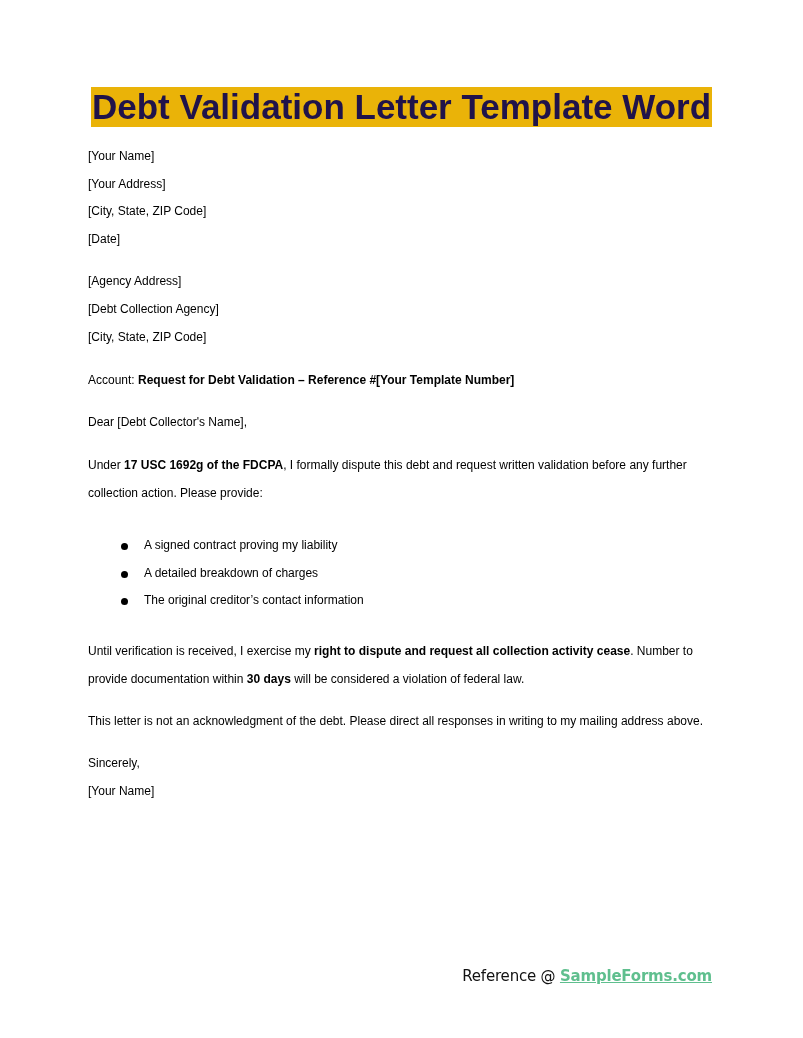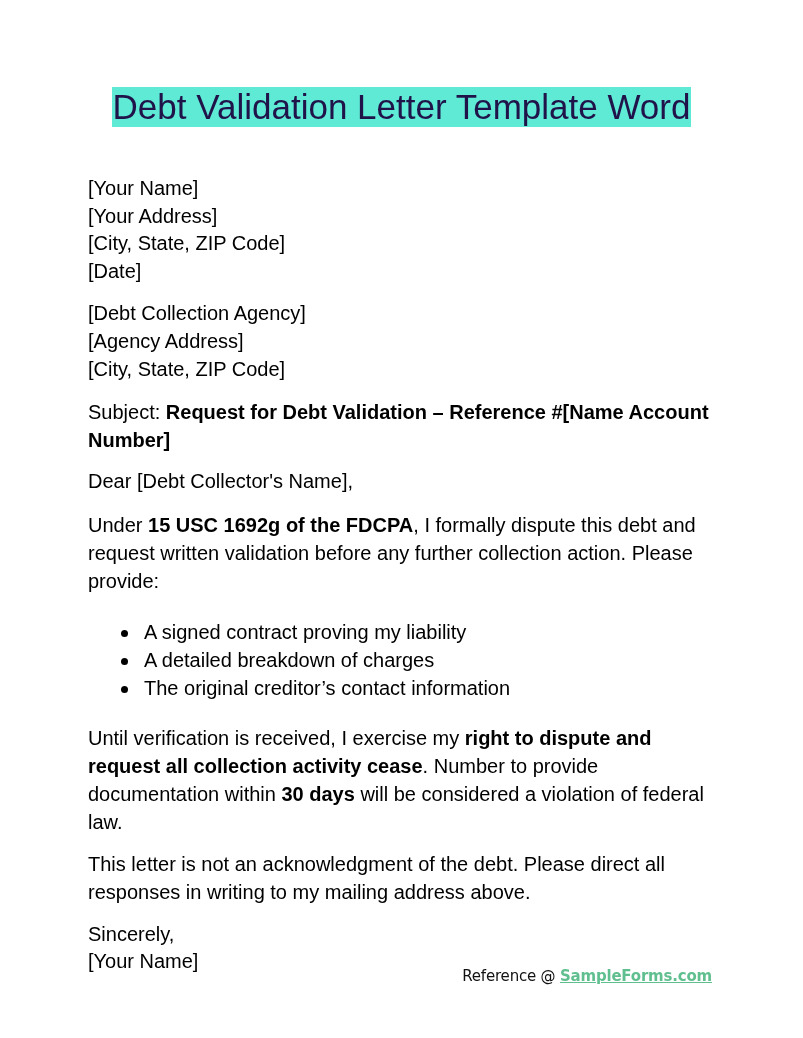--- a/index.html
+++ b/index.html
@@ -1,22 +1,22 @@
 <!DOCTYPE html>
 <html><head>
   <meta charset="utf-8">
   <style>
     html, body { margin: 0; padding: 0; background: #ffffff; }
     body { width: 803px; height: 1038px; position: relative; overflow: hidden;
            font-family: "Liberation Sans", sans-serif; color: #000; }
     .title-wrap { position: absolute; top: 87px; left: 0; width: 803px; text-align: center; }
-    .title { display: inline-block; background: #5eead4; color: #20134a;
-             font-family: "Liberation Sans", sans-serif; font-weight: normal;
+    .title { display: inline-block; background: #eab308; color: #20134a;
+             font-family: "Liberation Sans", sans-serif; font-weight: bold;
              font-size: 35px; line-height: 40px; padding: 0 1px; letter-spacing: 0px; }
-    .body { position: absolute; left: 88px; top: 175px; width: 625px; font-size: 20px; }
+    .body { position: absolute; left: 88px; top: 143px; width: 625px; font-size: 12px; }
     .line { line-height: 27.6px; margin: 0; }
     .block { margin: 0; }
     .gap { height: 16px; }
     p.para { margin: 0; line-height: 27.8px; }
     b { font-weight: bold; }
     ul.bullets { list-style: none; margin: 8px; padding: 0; }
     ul.bullets li { position: relative; padding-left: 48px; line-height: 27.6px; }
     ul.bullets li::before { content: ""; position: absolute; left: 25px; top: 11px;
                             width: 7px; height: 7px; border-radius: 50%; background: #000; }
     .footer { position: absolute; top: 967px; right: 91px; font-size: 15px;
@@ -32,30 +32,30 @@
 
 <div class="body">
   <div class="block">
     <p class="line">[Your Name]</p>
     <p class="line">[Your Address]</p>
     <p class="line">[City, State, ZIP Code]</p>
     <p class="line">[Date]</p>
   </div>
   <div class="gap" style="height:15px;"></div>
   <div class="block">
+    <p class="line">[Agency Address]</p>
     <p class="line">[Debt Collection Agency]</p>
-    <p class="line">[Agency Address]</p>
     <p class="line">[City, State, ZIP Code]</p>
   </div>
   <div class="gap" style="height:16px;"></div>
-  <p class="line"><span>Subject: </span><b>Request for Debt Validation – Reference #[Name Account Number]</b></p>
+  <p class="line"><span>Account: </span><b>Request for Debt Validation – Reference #[Your Template Number]</b></p>
   <div class="gap" style="height:14px;"></div>
   <p class="line">Dear [Debt Collector's Name],</p>
   <div class="gap" style="height:16px;"></div>
-  <p class="para"><span>Under </span><b>15 USC 1692g of the FDCPA</b><span>, I formally dispute this debt and request written validation before any further collection action. Please provide:</span></p>
+  <p class="para"><span>Under </span><b>17 USC 1692g of the FDCPA</b><span>, I formally dispute this debt and request written validation before any further collection action. Please provide:</span></p>
   <div class="gap" style="height:16px;"></div>
   <ul class="bullets">
     <li>A signed contract proving my liability</li>
     <li>A detailed breakdown of charges</li>
     <li>The original creditor’s contact information</li>
   </ul>
   <div class="gap" style="height:15px;"></div>
   <p class="para"><span>Until verification is received, I exercise my </span><b>right to dispute and request all collection activity cease</b><span>. Number to provide documentation within </span><b>30 days</b><span> will be considered a violation of federal law.</span></p>
   <div class="gap" style="height:15px;"></div>
   <p class="para">This letter is not an acknowledgment of the debt. Please direct all responses in writing to my mailing address above.</p>

